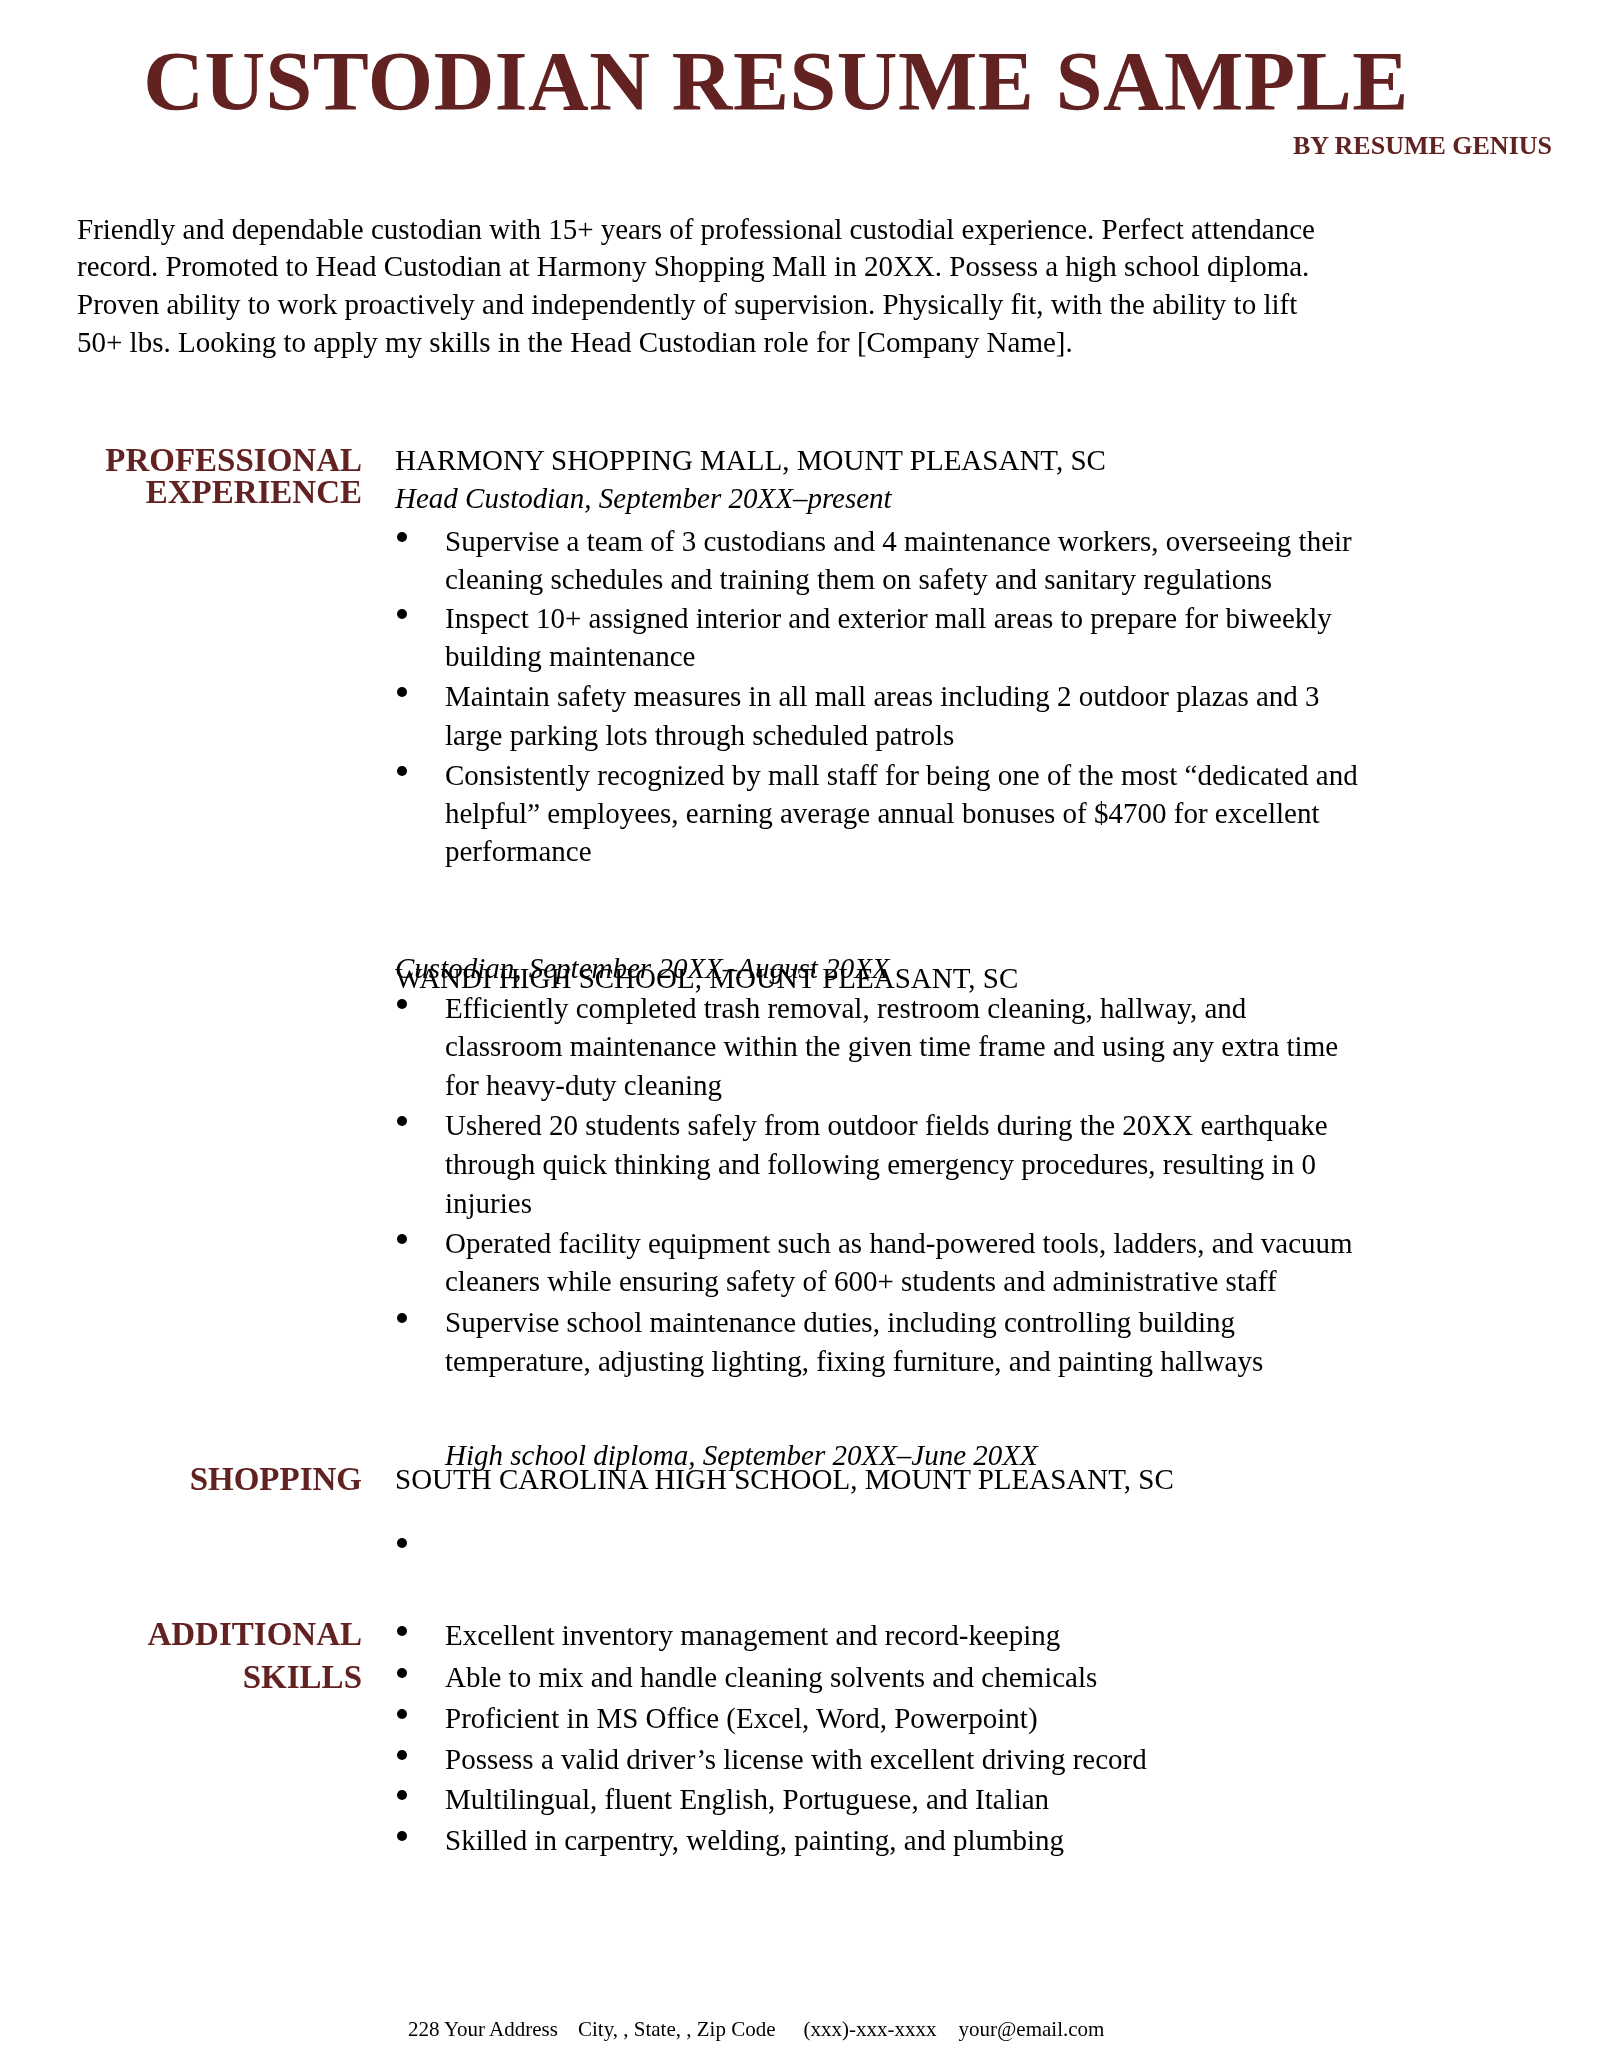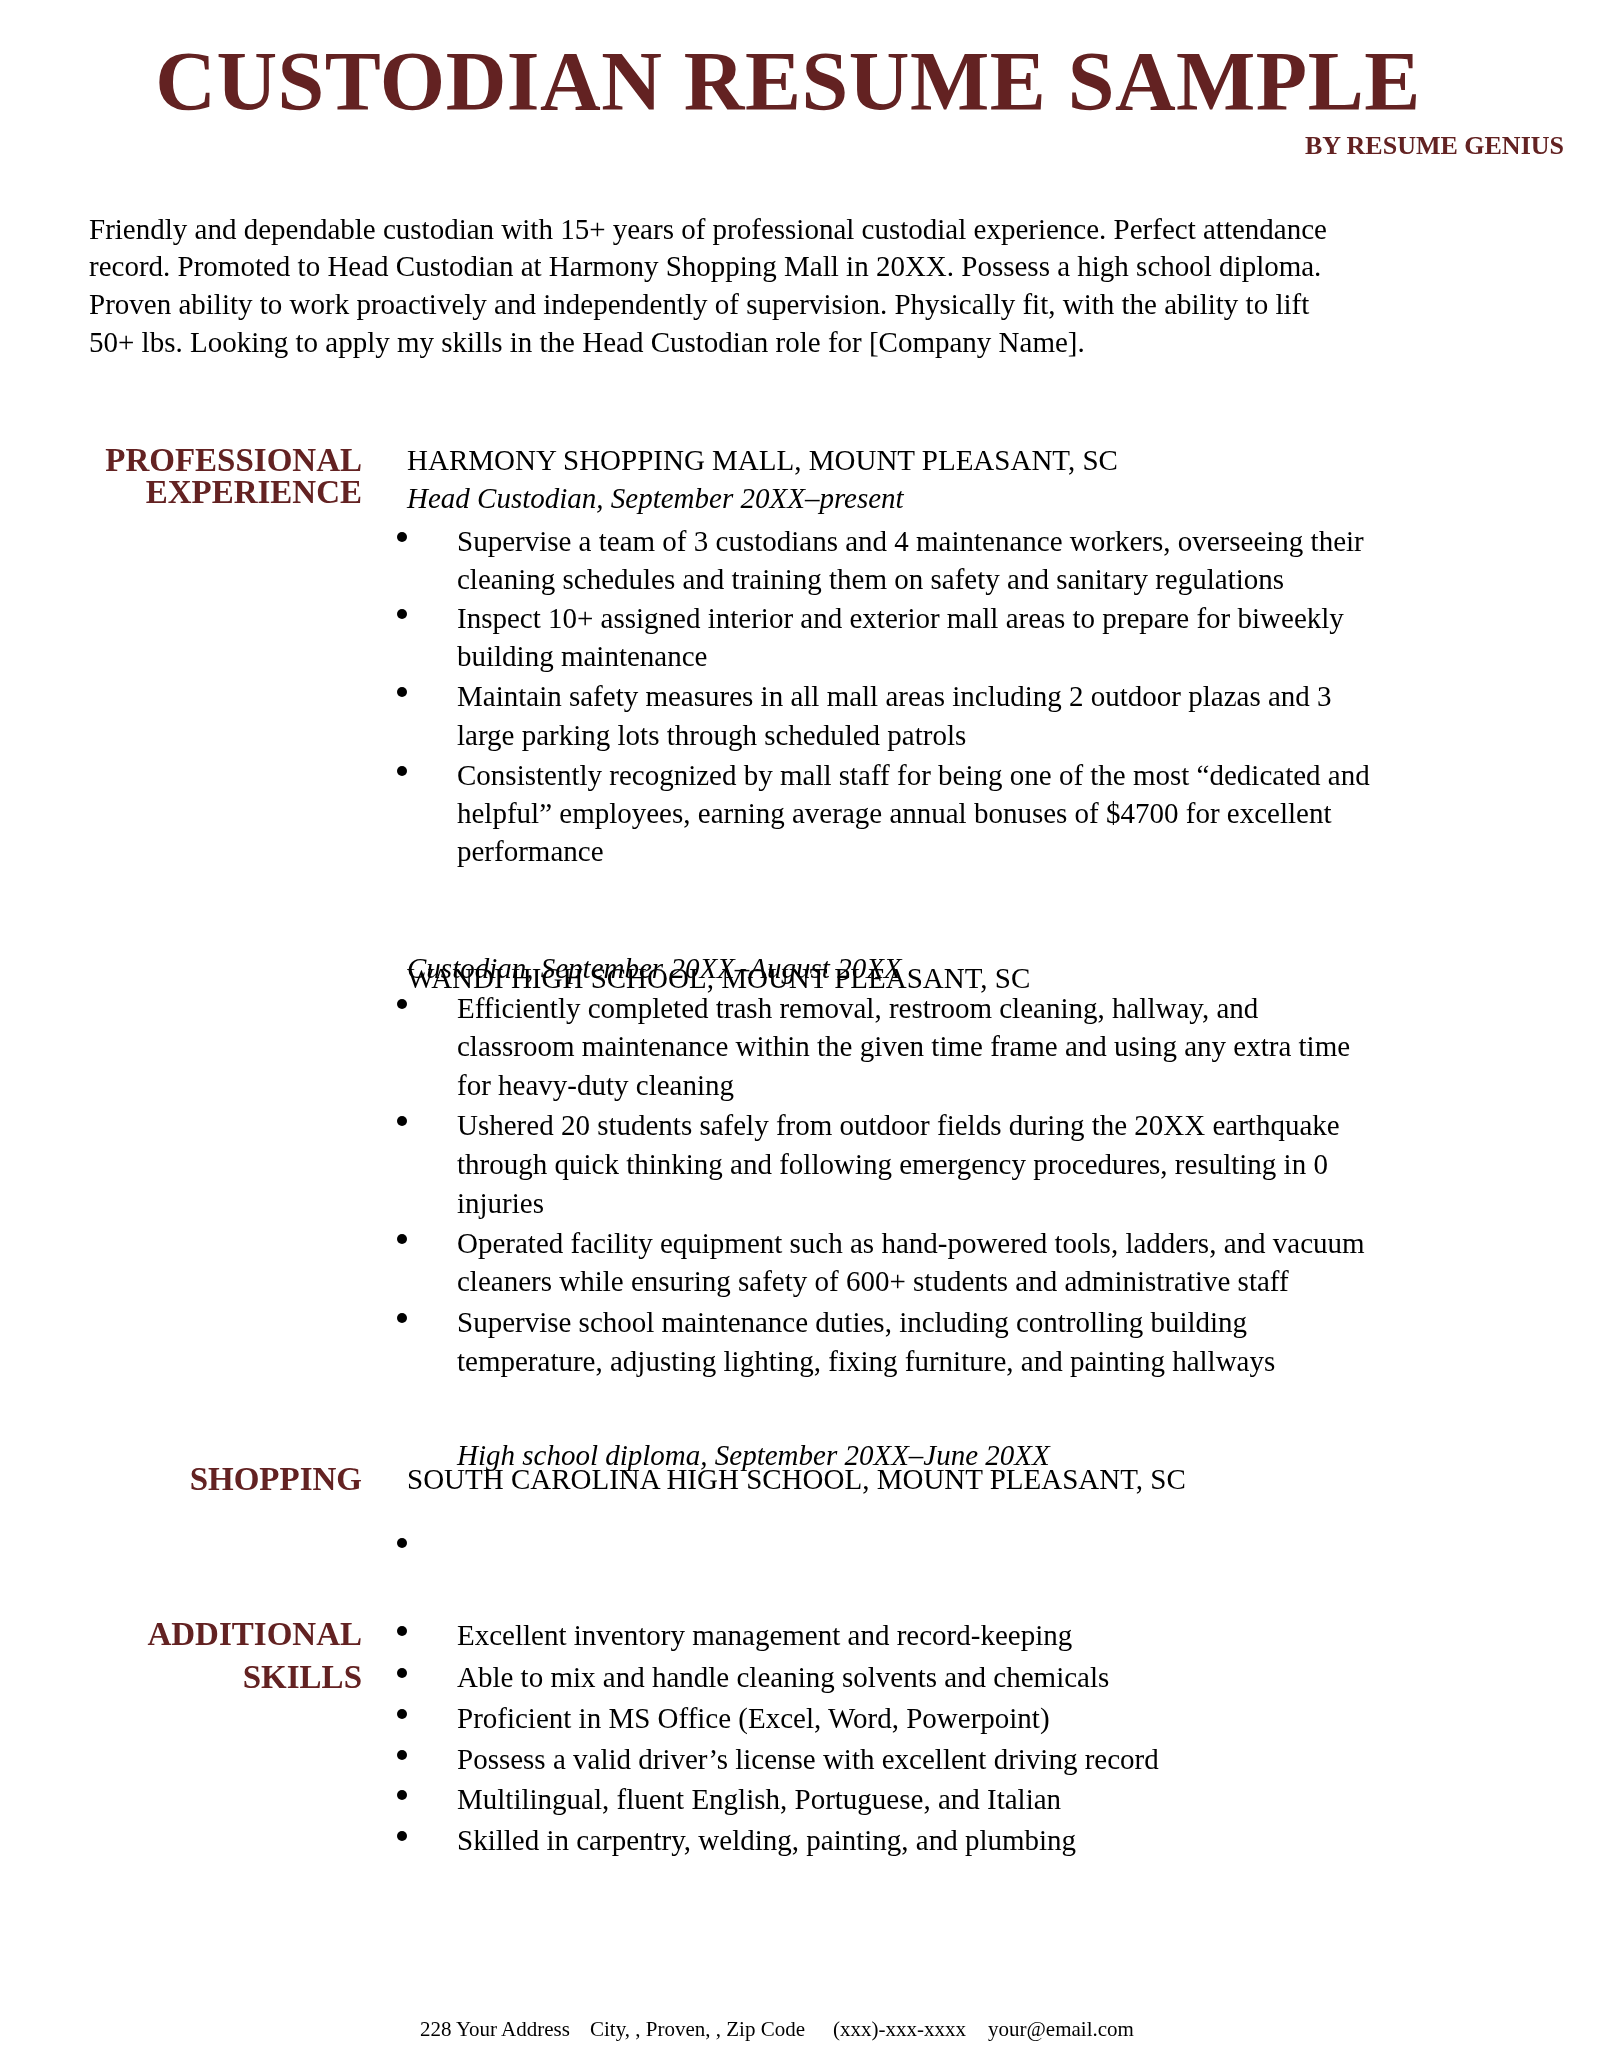--- a/index.html
+++ b/index.html
@@ -1,18 +1,18 @@
 <!DOCTYPE html>
 <html><head>
 <meta charset="utf-8">
 <style>
   html, body { margin: 0; padding: 0; background: #ffffff; }
   body { width: 1600px; height: 2071px; position: relative; overflow: hidden;
          font-family: "Liberation Serif", "DejaVu Serif", serif; color: #000; }
-  .abs { position: absolute; white-space: nowrap; margin-left: 12px; }
+  .abs { position: absolute; white-space: nowrap; }
   .maroon { color: #632222; }
   #title { left: 0; width: 1552px; text-align: center; top: 40px; font-size: 84px; font-weight: bold; line-height: 1; letter-spacing: 0.5px; }
   #subtitle { left: 0; width: 1552px; text-align: right; top: 133px; font-size: 26px; font-weight: bold; line-height: 1; }
   .summary-line { left: 77px; font-size: 29px; line-height: 1; }
   .label { right: 1238px; text-align: right; font-size: 33px; font-weight: bold; line-height: 1; }
   .body { font-size: 29px; line-height: 1; }
   .employer { left: 395px; }
   .employer b { font-weight: normal; }
   .role { left: 395px; font-style: italic; }
   .bl { left: 445px; }
@@ -101,14 +101,14 @@
   <div class="abs body bl" style="top:1704px">Proficient in MS Office (Excel, Word, Powerpoint)</div>
   <span class="dot" style="top:1750px"></span>
   <div class="abs body bl" style="top:1745px">Possess a valid driver’s license with excellent driving record</div>
   <span class="dot" style="top:1790px"></span>
   <div class="abs body bl" style="top:1785px">Multilingual, fluent English, Portuguese, and Italian</div>
   <span class="dot" style="top:1831px"></span>
   <div class="abs body bl" style="top:1826px">Skilled in carpentry, welding, painting, and plumbing</div>
 </div>
 
 <div class="abs footer" style="top:2019px; left:408px;">
-  <span>228 Your Address</span><span style="display:inline-block;width:20px"></span><span>City, , Proven, , Zip Code</span><span style="display:inline-block;width:28px"></span><span>(xxx)-xxx-xxxx</span><span style="display:inline-block;width:22px"></span><span>your@email.com</span>
+  <span>228 Your Address</span><span style="display:inline-block;width:20px"></span><span>City, , State, , Zip Code</span><span style="display:inline-block;width:28px"></span><span>(xxx)-xxx-xxxx</span><span style="display:inline-block;width:22px"></span><span>your@email.com</span>
 </div>
 
 </body></html>

